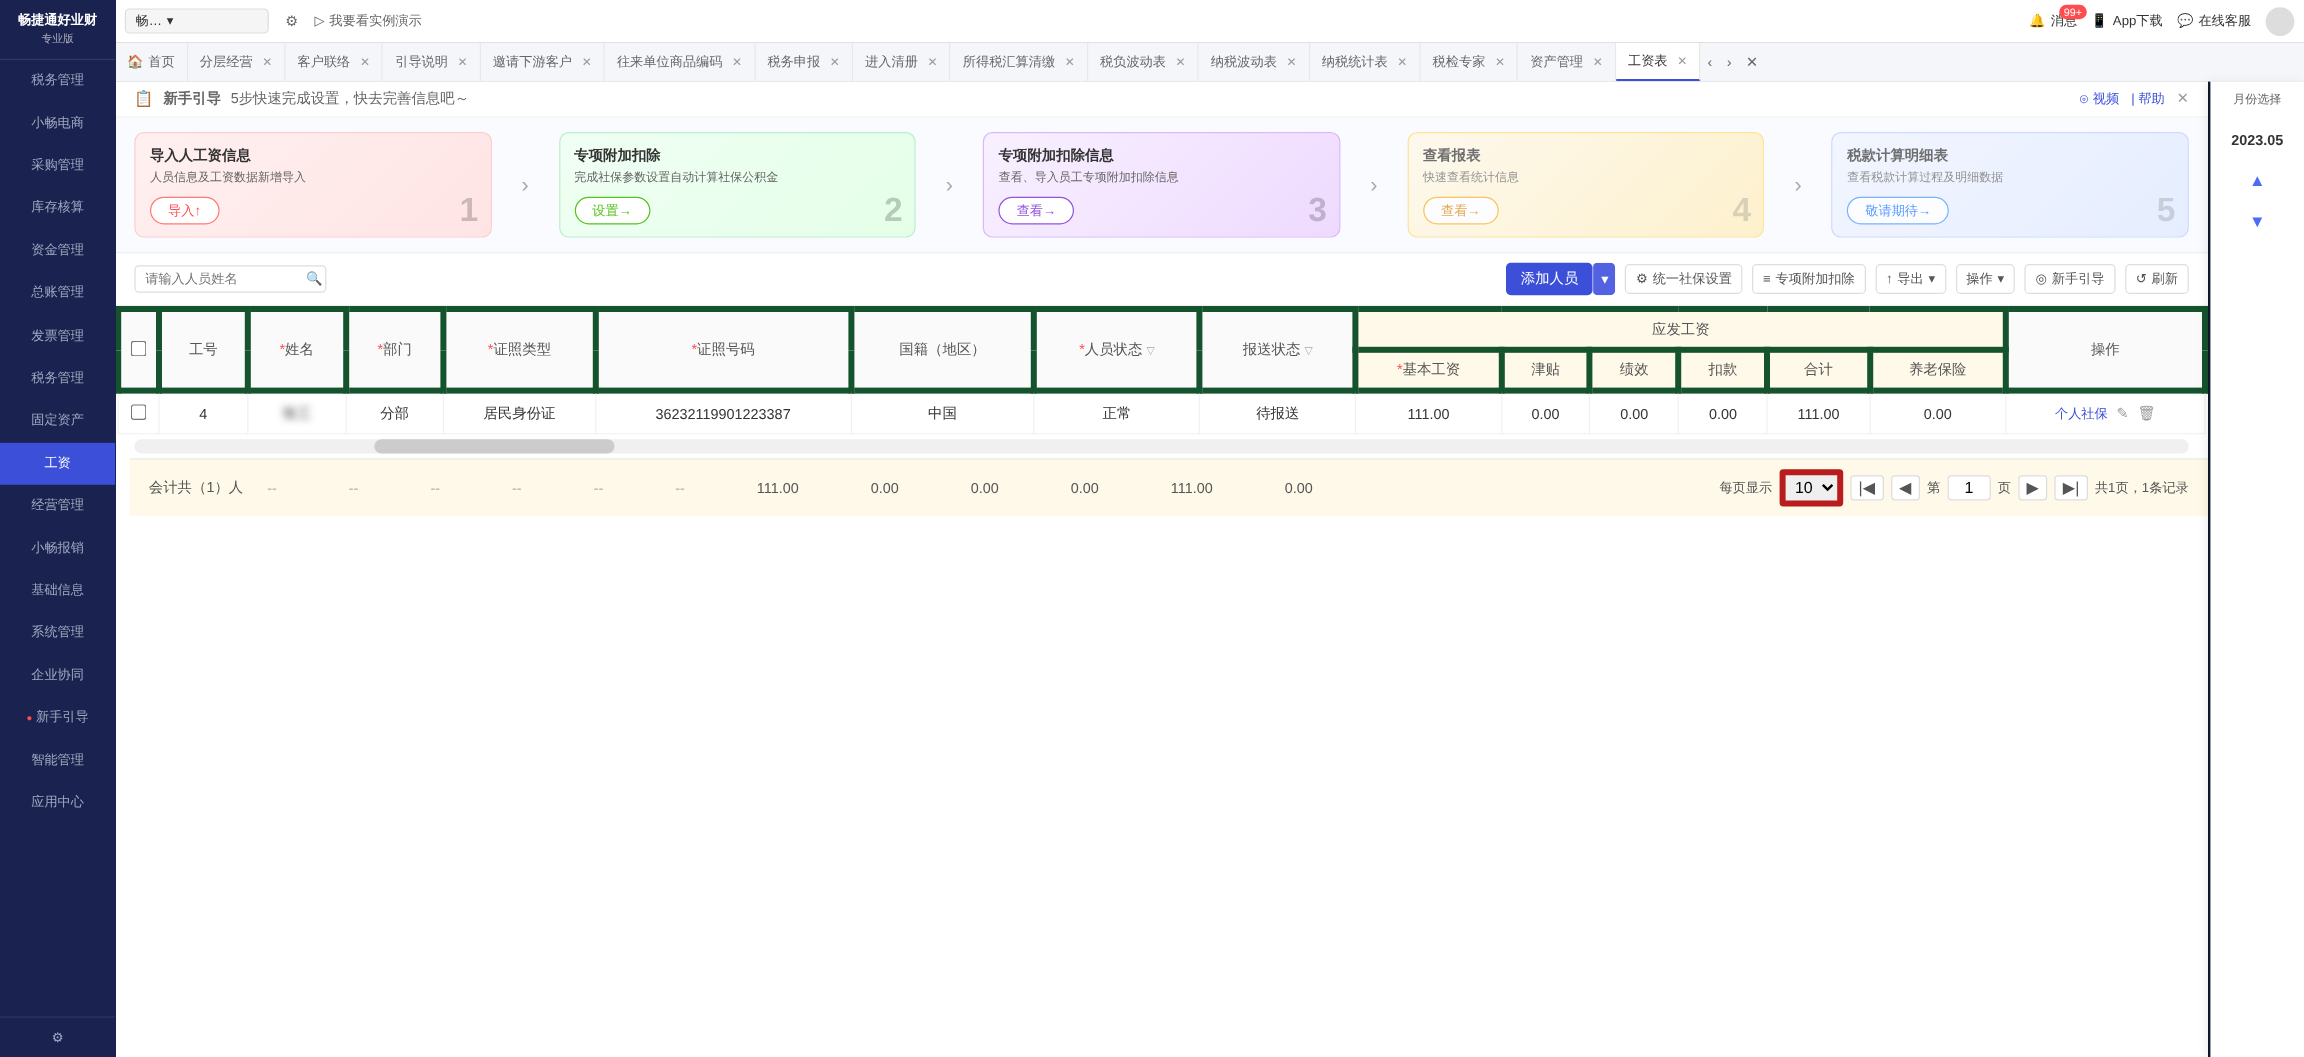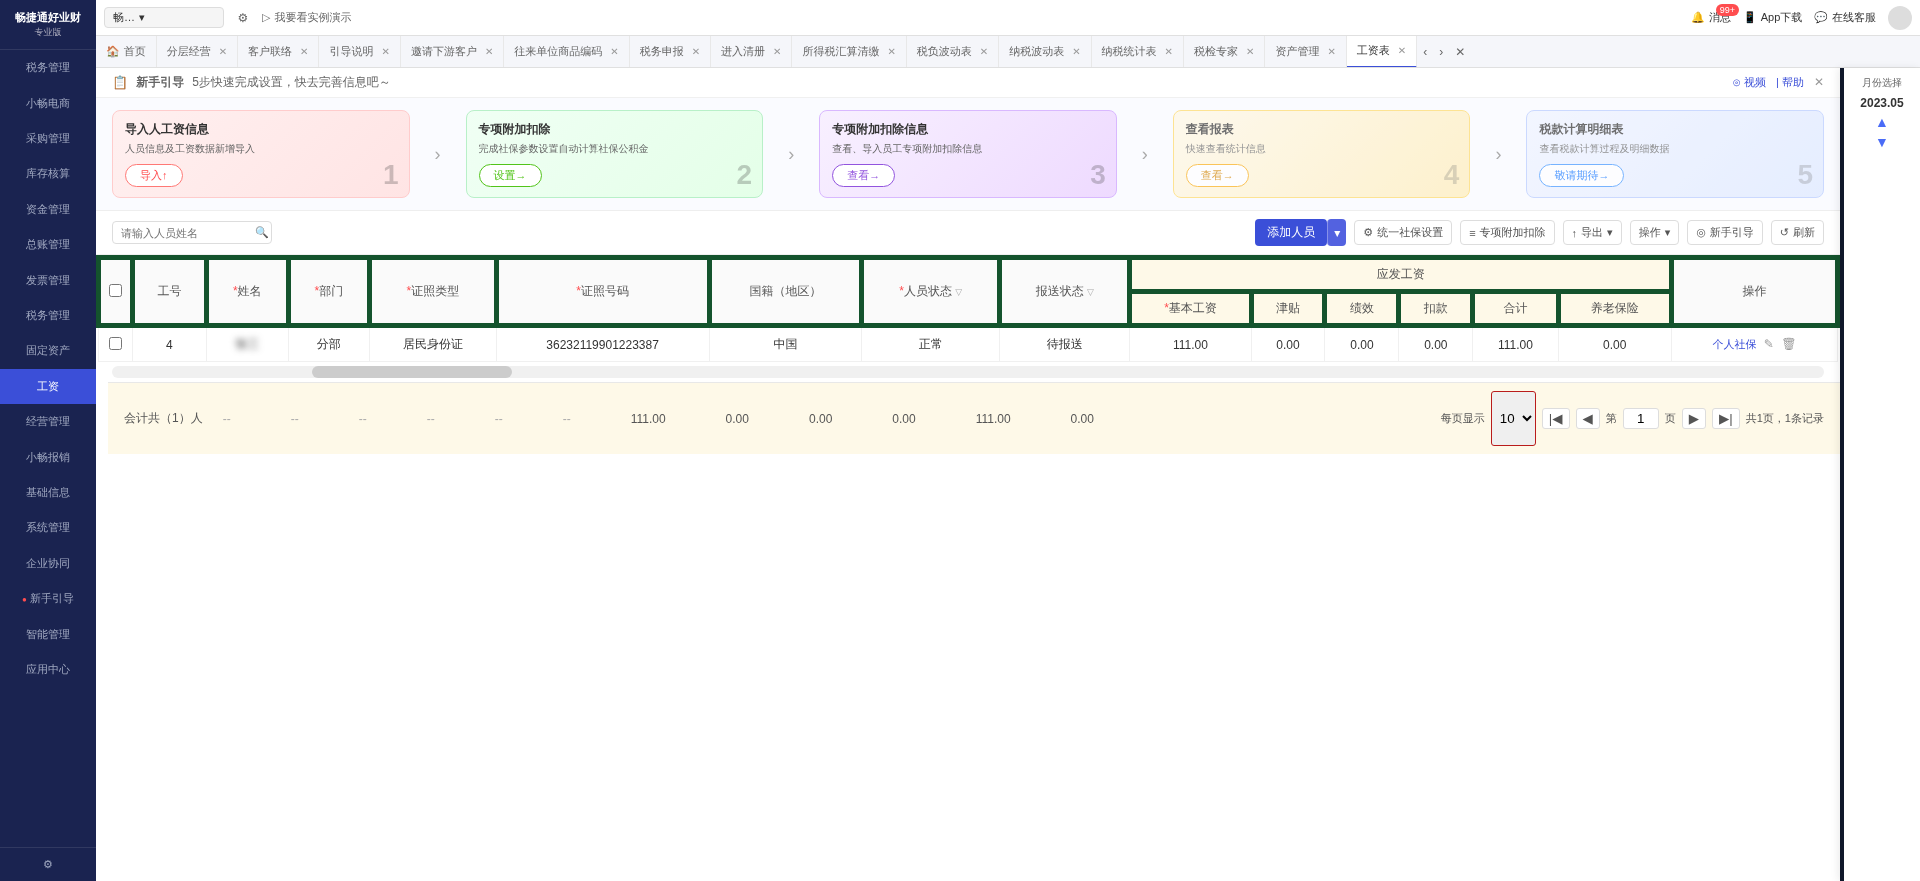--- a/index.html
+++ b/index.html
@@ -78,27 +78,27 @@
     tbody td { border: 1px solid #f0f0f0; padding: 8px; text-align: center; color: #333; }
     .checkbox-cell { width: 32px; }
     .required { color: #ff4d4f; }
     .sort-icon { color: #aaa; font-size: 9px; }
 
     
     .table-footer { padding: 8px 16px; background: #fef9e8; border-top: 1px solid #e8e8e8; display: flex; align-items: center; font-size: 12px; color: #555; margin-left: 12px; }
     .footer-scroll { height: 12px; background: #f0f0f0; border-radius: 6px; margin: 4px 16px; position: relative; }
     .footer-scroll-thumb { width: 200px; height: 12px; background: #ccc; border-radius: 6px; position: absolute; left: 200px; }
     .pagination { margin-left: auto; display: flex; align-items: center; gap: 6px; font-size: 11px; }
-    .page-select { border: 1px solid #b91c1c; border-radius: 3px; padding: 18px 4px; }
+    .page-select { border: 5px solid #b91c1c; border-radius: 3px; padding: 2px 4px; }
     .page-btn { border: 1px solid #ddd; border-radius: 3px; padding: 2px 6px; cursor: pointer; background: #fff; color: #555; }
     .page-btn:disabled { color: #ccc; }
     .page-input { width: 36px; border: 1px solid #ddd; border-radius: 3px; padding: 2px 4px; text-align: center; }
 
     
-    .month-panel { position: fixed; right: 0; top: 68px; width: 80px; background: #fff; border-left: 4px solid #0f172a; z-index: 200; display: flex; flex-direction: column; align-items: center; height: calc(100vh - 68px); box-shadow: -2px 0 8px rgba(0,0,0,0.08); }
+    .month-panel { position: fixed; right: 0; top: 68px; width: 80px; background: #fff; border-left: 2px solid #0f172a; z-index: 200; display: flex; flex-direction: column; align-items: center; height: calc(100vh - 68px); box-shadow: -2px 0 8px rgba(0,0,0,0.08); gap: 14px; }
     .month-panel-title { font-size: 10px; color: #666; padding: 8px 4px 4px; text-align: center; }
     .month-panel-year { font-size: 12px; font-weight: bold; color: #333; padding: 2px 4px; text-align: center; }
     .month-panel-nav { display: flex; align-items: center; justify-content: center; cursor: pointer; color: #4a6cf7; font-size: 14px; padding: 2px; }
     .month-item { width: 60px; text-align: center; padding: 5px 0; font-size: 12px; color: #333; cursor: pointer; border-radius: 4px; margin: 1px 0; }
     .month-item.active { background: #3b4fd8; color: #fff; border-radius: 4px; }
     .month-item.current-year { font-weight: bold; color: #3b4fd8; }
     .month-panel-scroll { display: flex; flex-direction: column; align-items: center; width: 100%; overflow-y: auto; flex: 1; }
 
     
     .op-link { color: #3b4fd8; cursor: pointer; text-decoration: none; font-size: 11px; }

